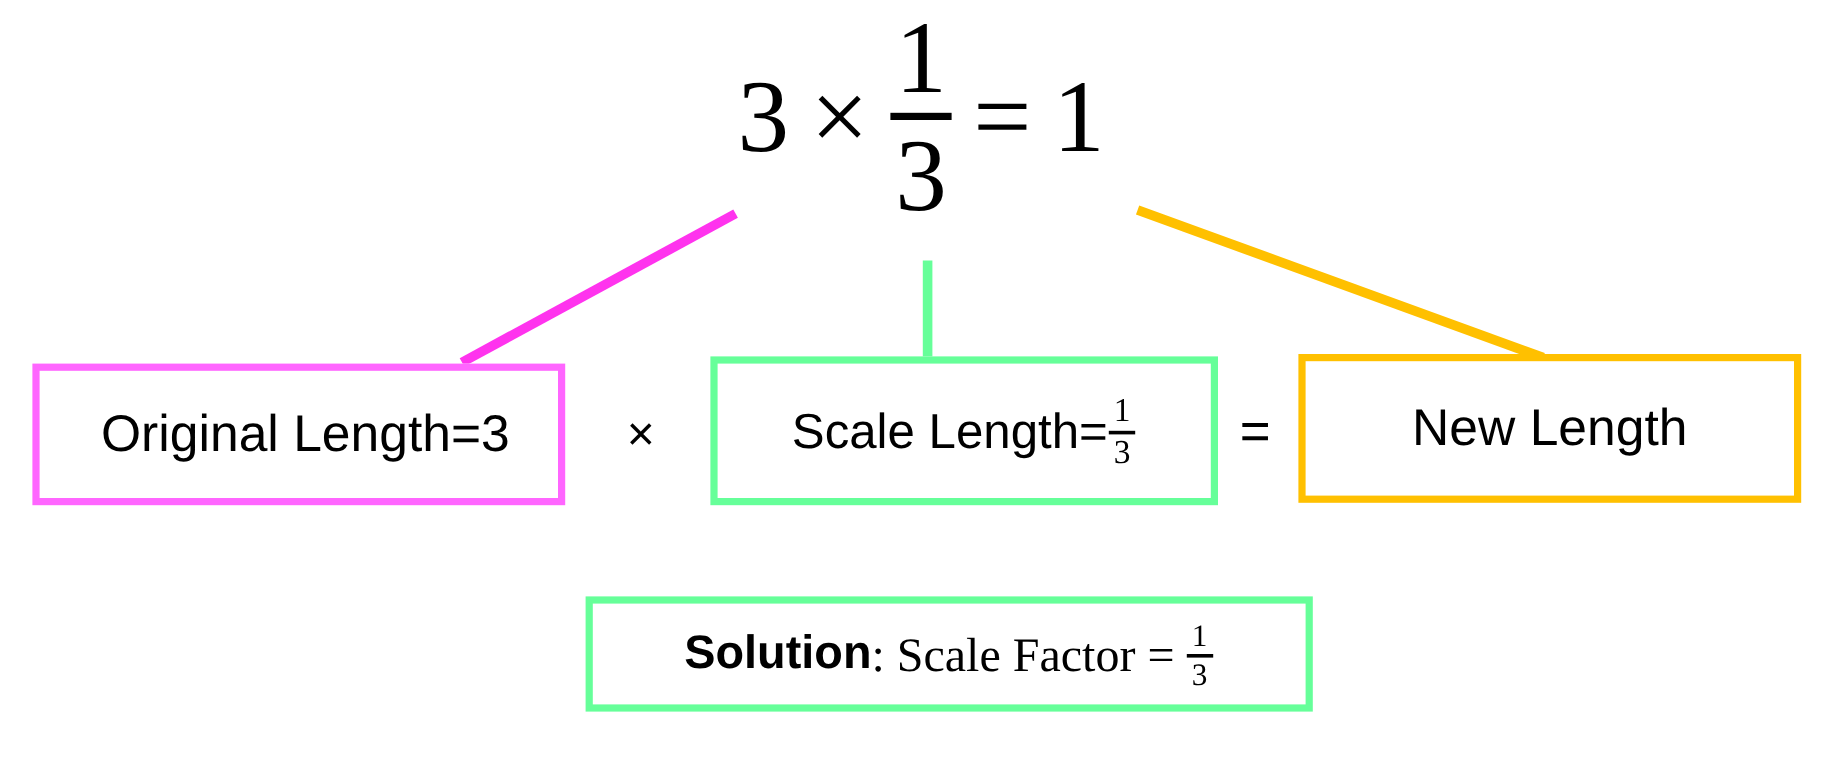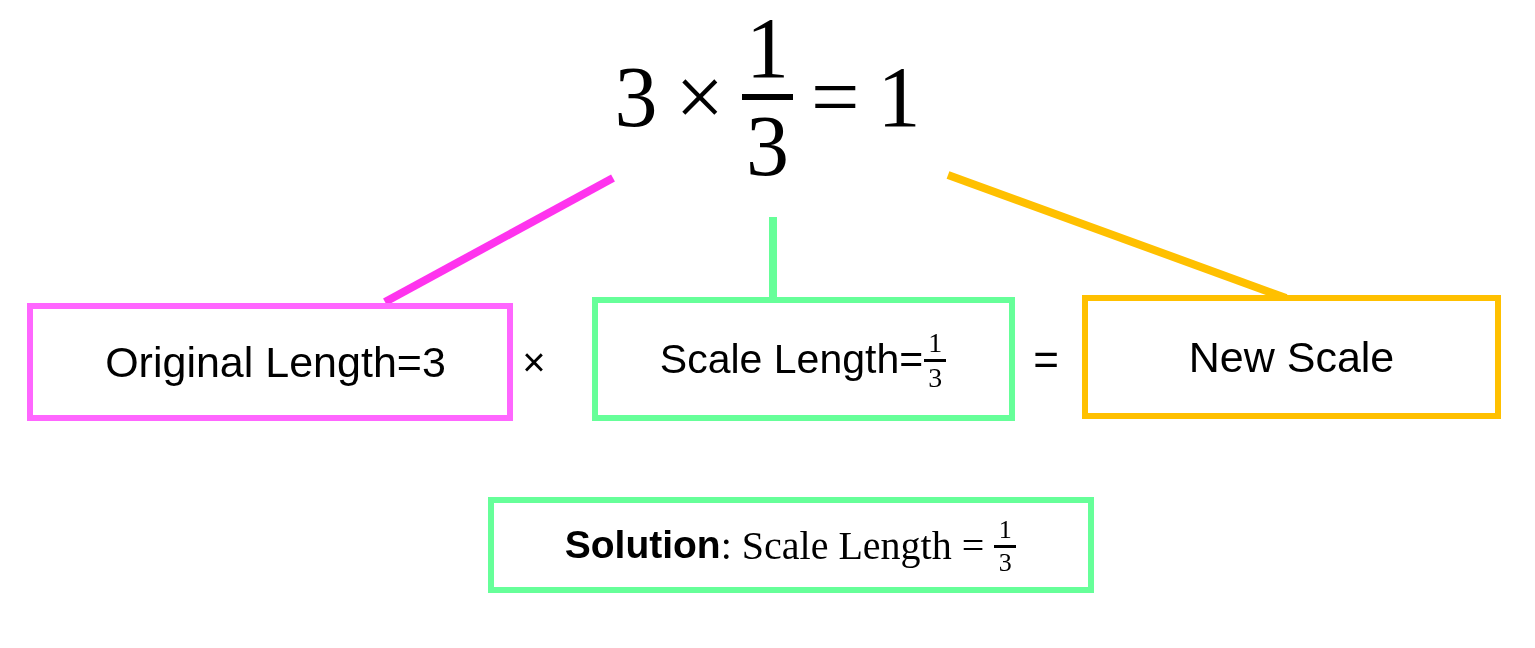--- a/index.html
+++ b/index.html
@@ -79,21 +79,21 @@
     display: flex;
     align-items: center;
     justify-content: center;
     color: #000000;
   }
   .box-pink   { border: 6px solid #ff66ff; }
   .box-green  { border: 6px solid #66ff99; }
   .box-orange { border: 6px solid #ffc000; }
 
   #box-original {
-    left: 27px; top: 303px; width: 486px; height: 118px;
+    left: 27px; top: 303px; width: 444px; height: 118px;
     font-size: 43px;
     padding-left: 11px;
   }
   #box-scale {
     left: 592px; top: 297px; width: 423px; height: 124px;
     font-size: 41px;
   }
   #box-new {
     left: 1082px; top: 295px; width: 419px; height: 124px;
     font-size: 43px;
@@ -192,27 +192,27 @@
         <span class="num">1</span>
         <span class="bar"></span>
         <span class="den">3</span>
       </span>
     </span>
   </div>
 
   <div id="op-equals" class="op">=</div>
 
   <div id="box-new" class="box box-orange" style="border-color: rgb(255, 192, 0);">
-    <span class="box-label">New Scale</span>
+    <span class="box-label">New Length</span>
   </div>
 
   <div id="box-solution" class="box box-green" style="border-color: rgb(102, 255, 153);">
     <span class="box-label">
       <span class="sol-word">Solution</span>
-      <span class="sol-rest">: Scale Length =</span>
+      <span class="sol-rest">: Scale Factor =</span>
       <span class="frac-sm" style="font-size:26px; margin-left:10px;">
         <span class="num">1</span>
         <span class="bar"></span>
         <span class="den">3</span>
       </span>
     </span>
   </div>
 
 </div>
 

